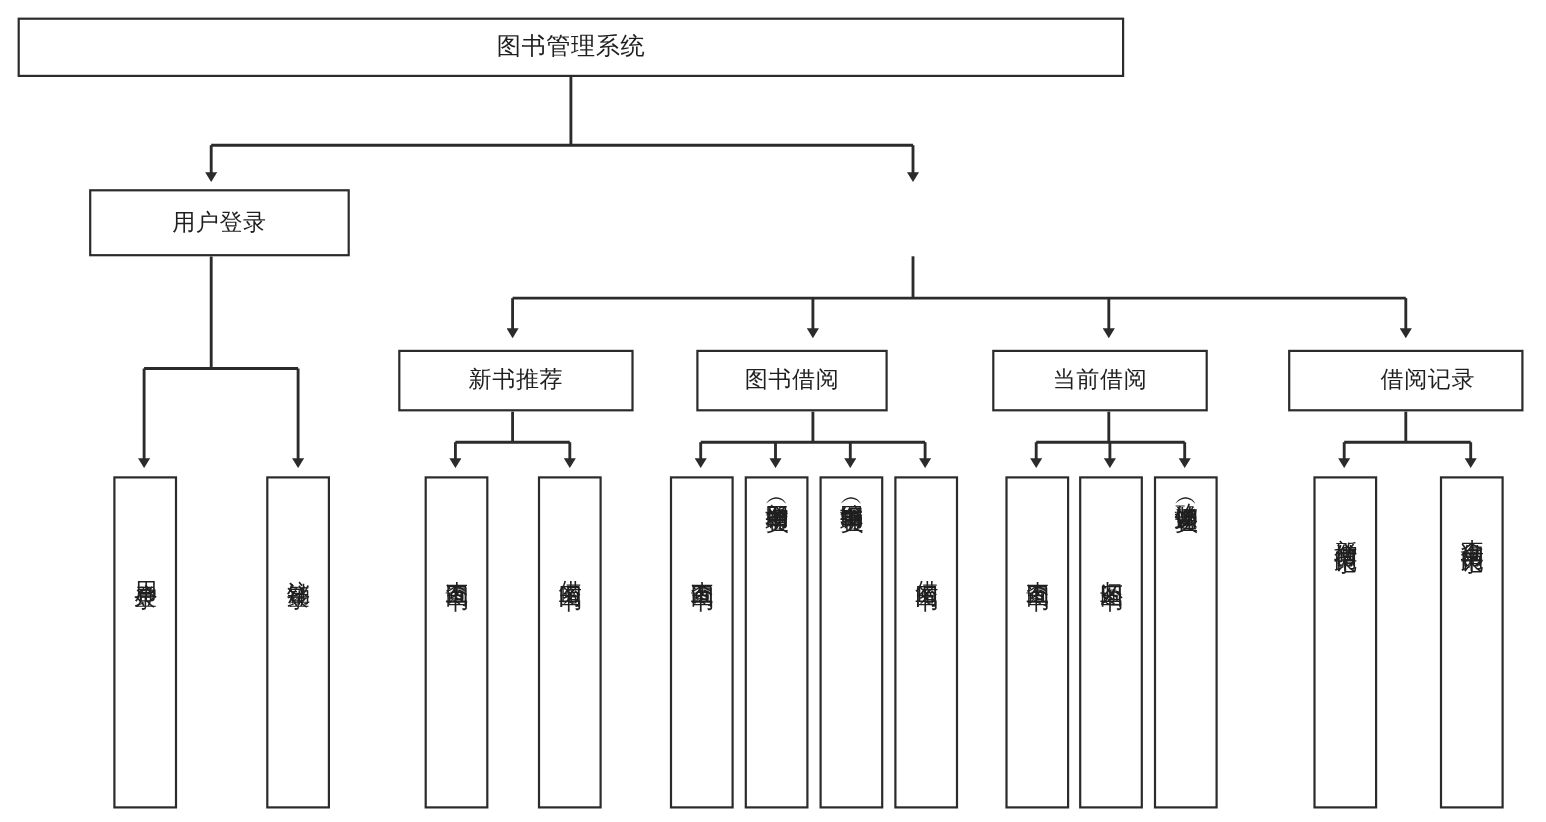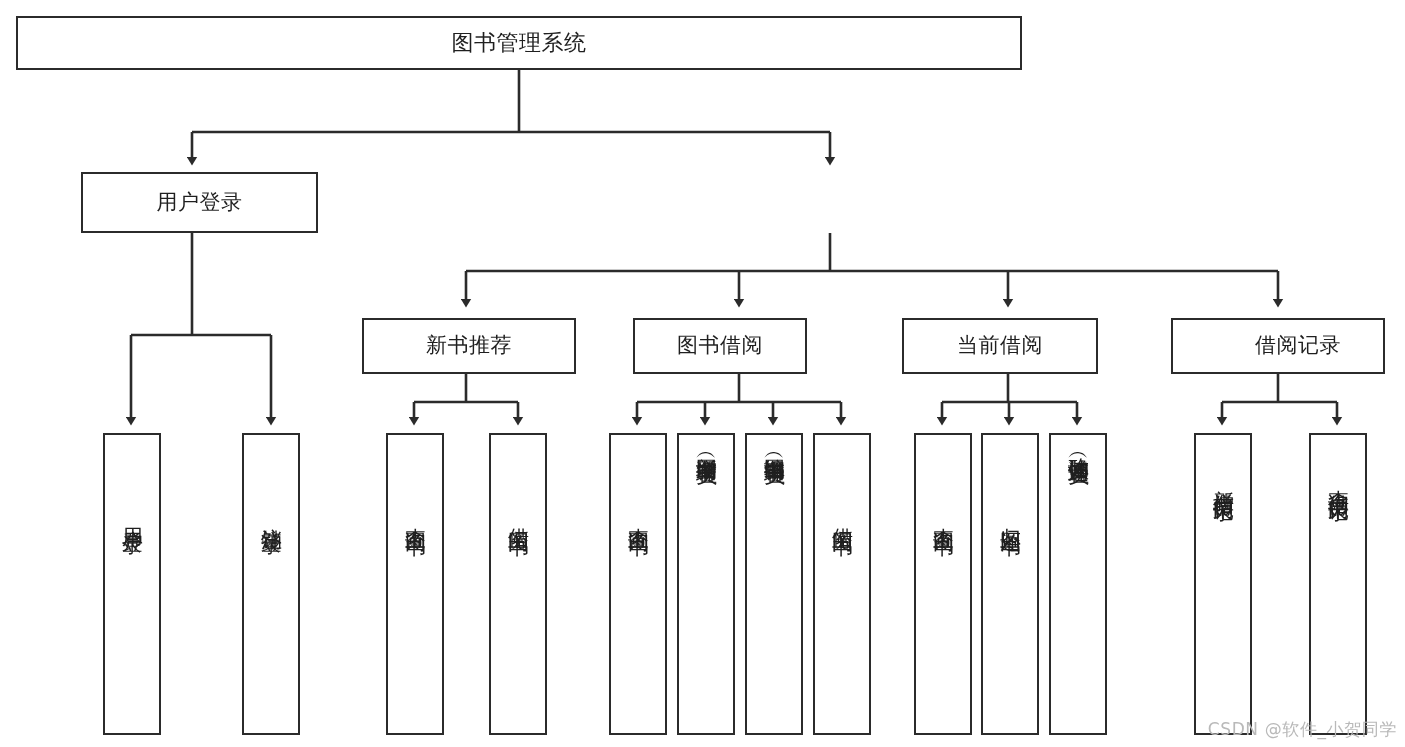--- a/index.html
+++ b/index.html
@@ -189,15 +189,14 @@
     <span class="node-label">确认归还（管理员）</span>
   </div>
 
   <div class="node leaf" style="left:1194px; top:433px; width:58px; height:302px; padding-top:38px;">
     <span class="node-label">新增借阅记录</span>
   </div>
   <div class="node leaf" style="left:1309px; top:433px; width:58px; height:302px; padding-top:38px;">
     <span class="node-label">查询借阅记录</span>
   </div>
 
-  <div class="watermark">CSDN @软件_小贺同学</div>
 
 </div>
 
 </body></html>

